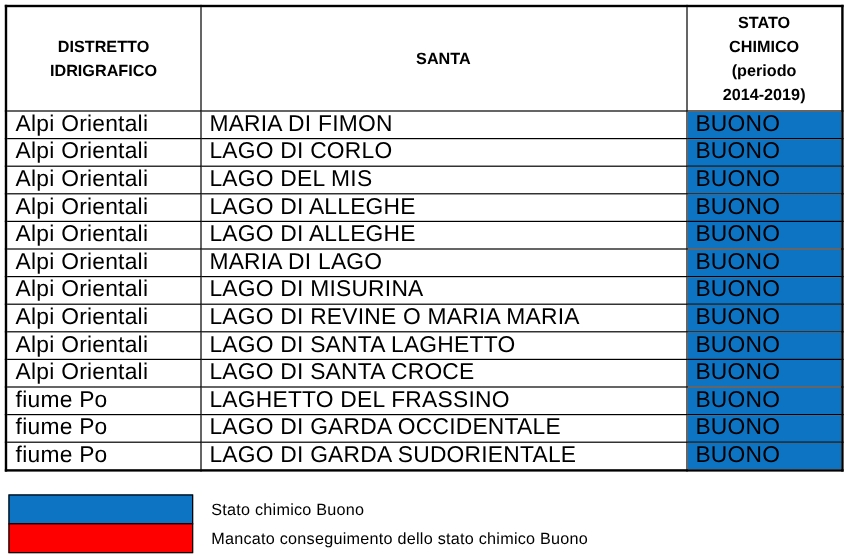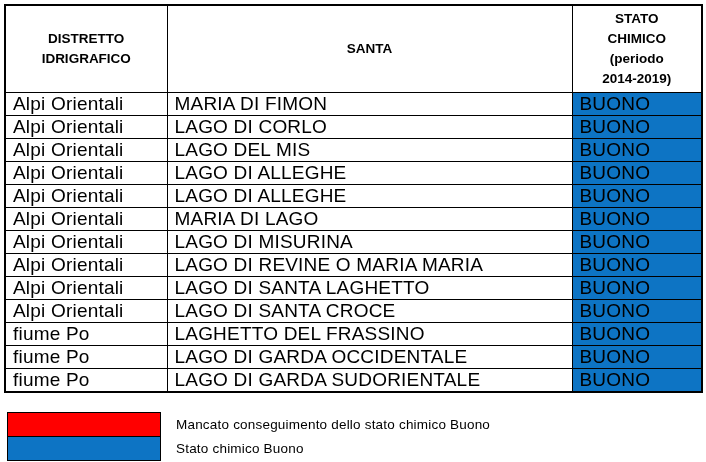--- a/index.html
+++ b/index.html
@@ -163,20 +163,20 @@
         <td>fiume Po</td>
         <td>LAGO DI GARDA SUDORIENTALE</td>
         <td class="status-cell" style="background-color: rgb(13, 116, 196);">BUONO</td>
       </tr>
     </tbody>
   </table>
 </div>
 
 <div class="legend">
   <div class="legend-row">
+    <div class="legend-swatch" style="background-color: rgb(13, 116, 196);"></div>
+    <div class="legend-label">Stato chimico Buono</div>
+  </div>
+  <div class="legend-row">
     <div class="legend-swatch" style="background-color: rgb(255, 0, 0);"></div>
     <div class="legend-label">Mancato conseguimento dello stato chimico Buono</div>
-  </div>
-  <div class="legend-row">
-    <div class="legend-swatch" style="background-color: rgb(13, 116, 196);"></div>
-    <div class="legend-label">Stato chimico Buono</div>
   </div>
 </div>
 
 </body></html>

